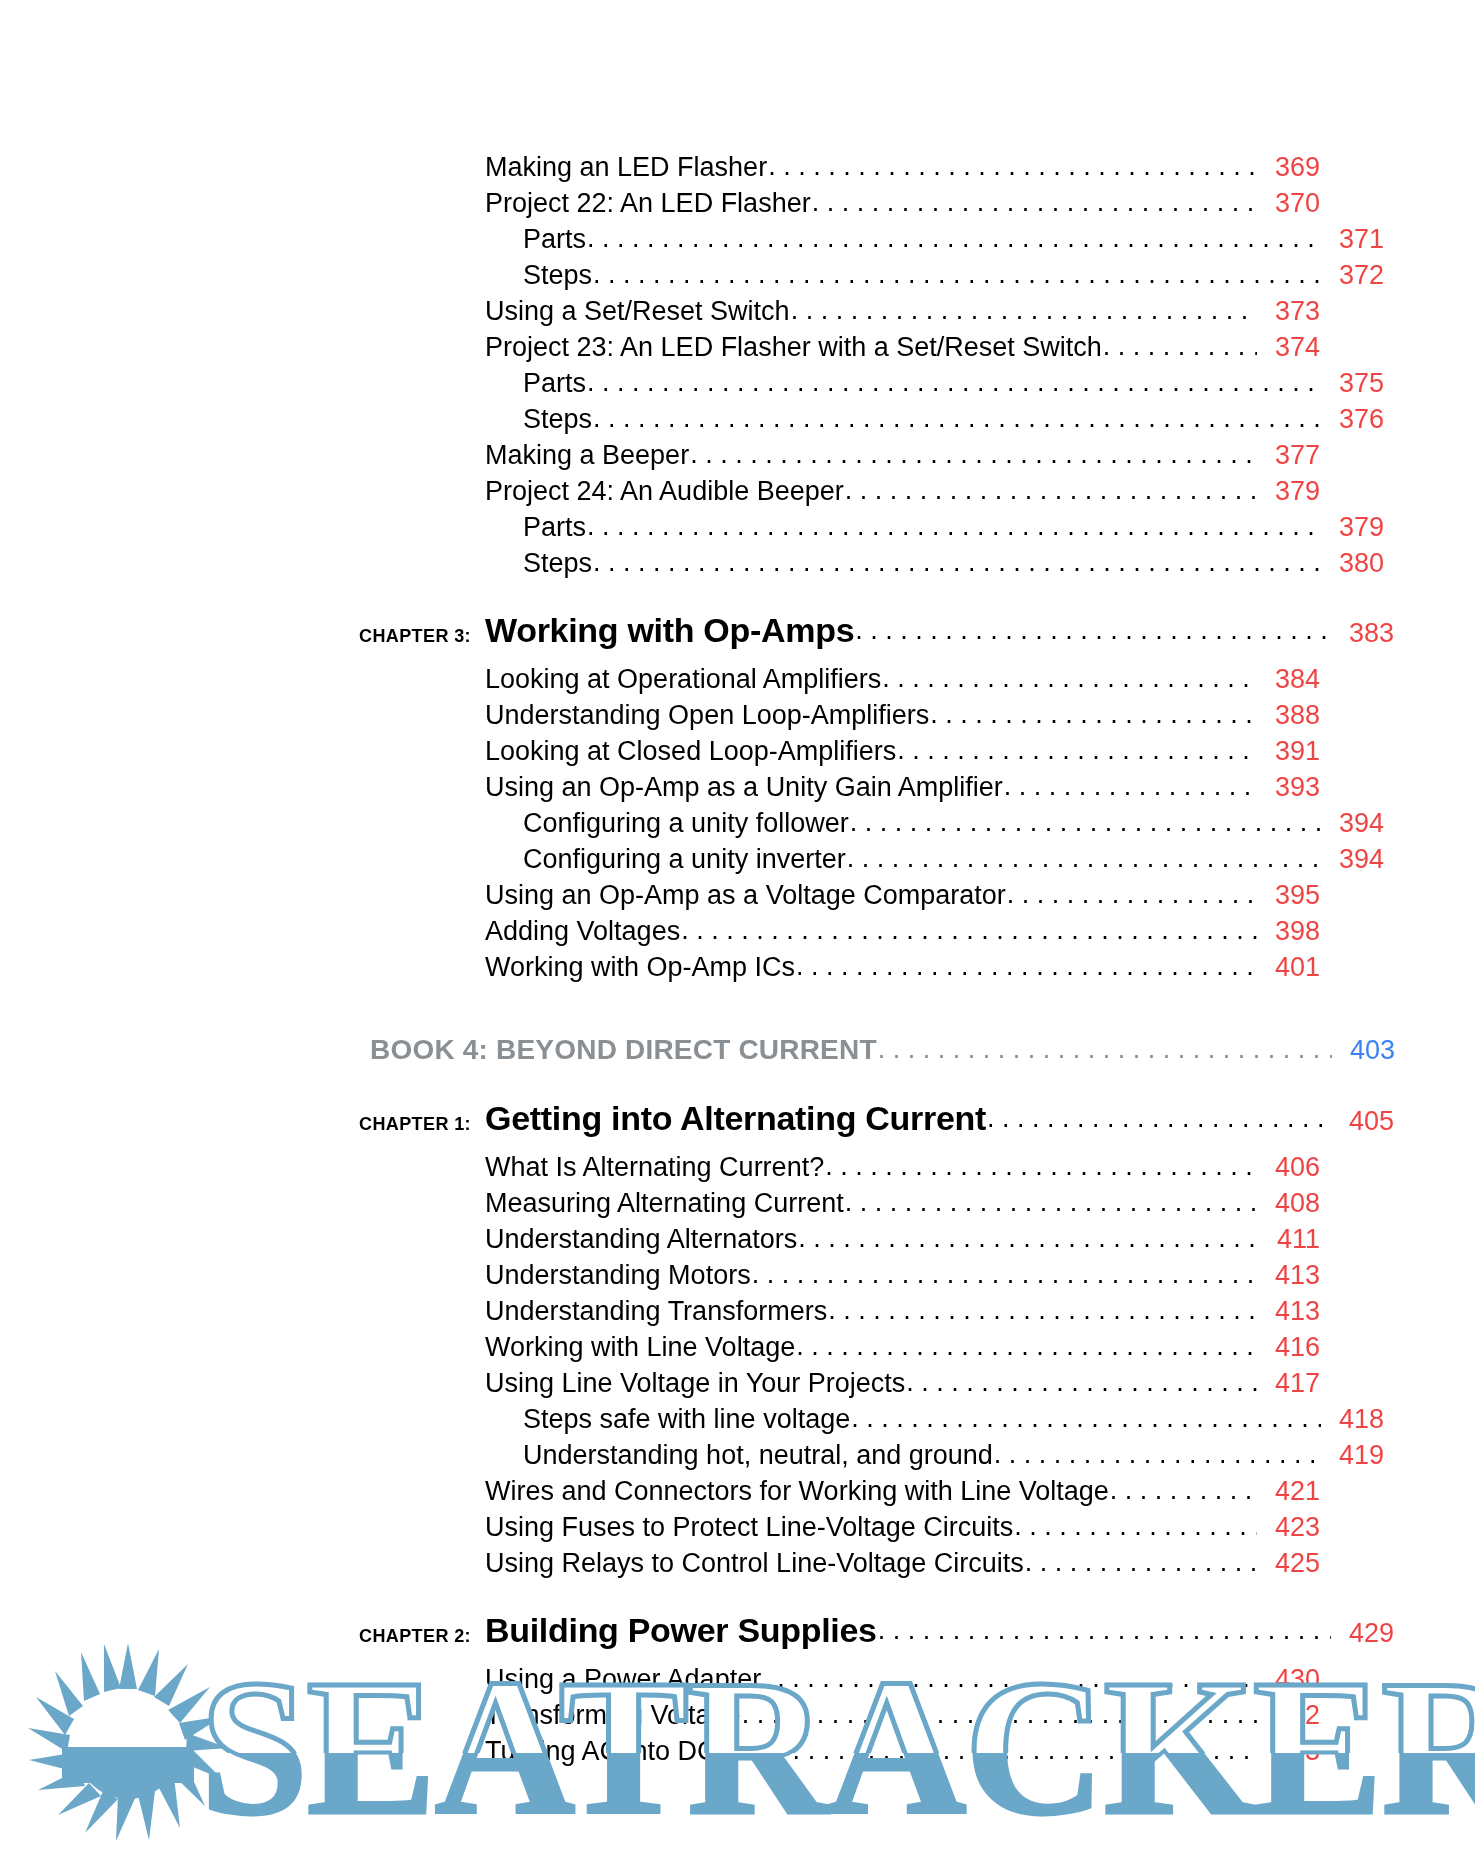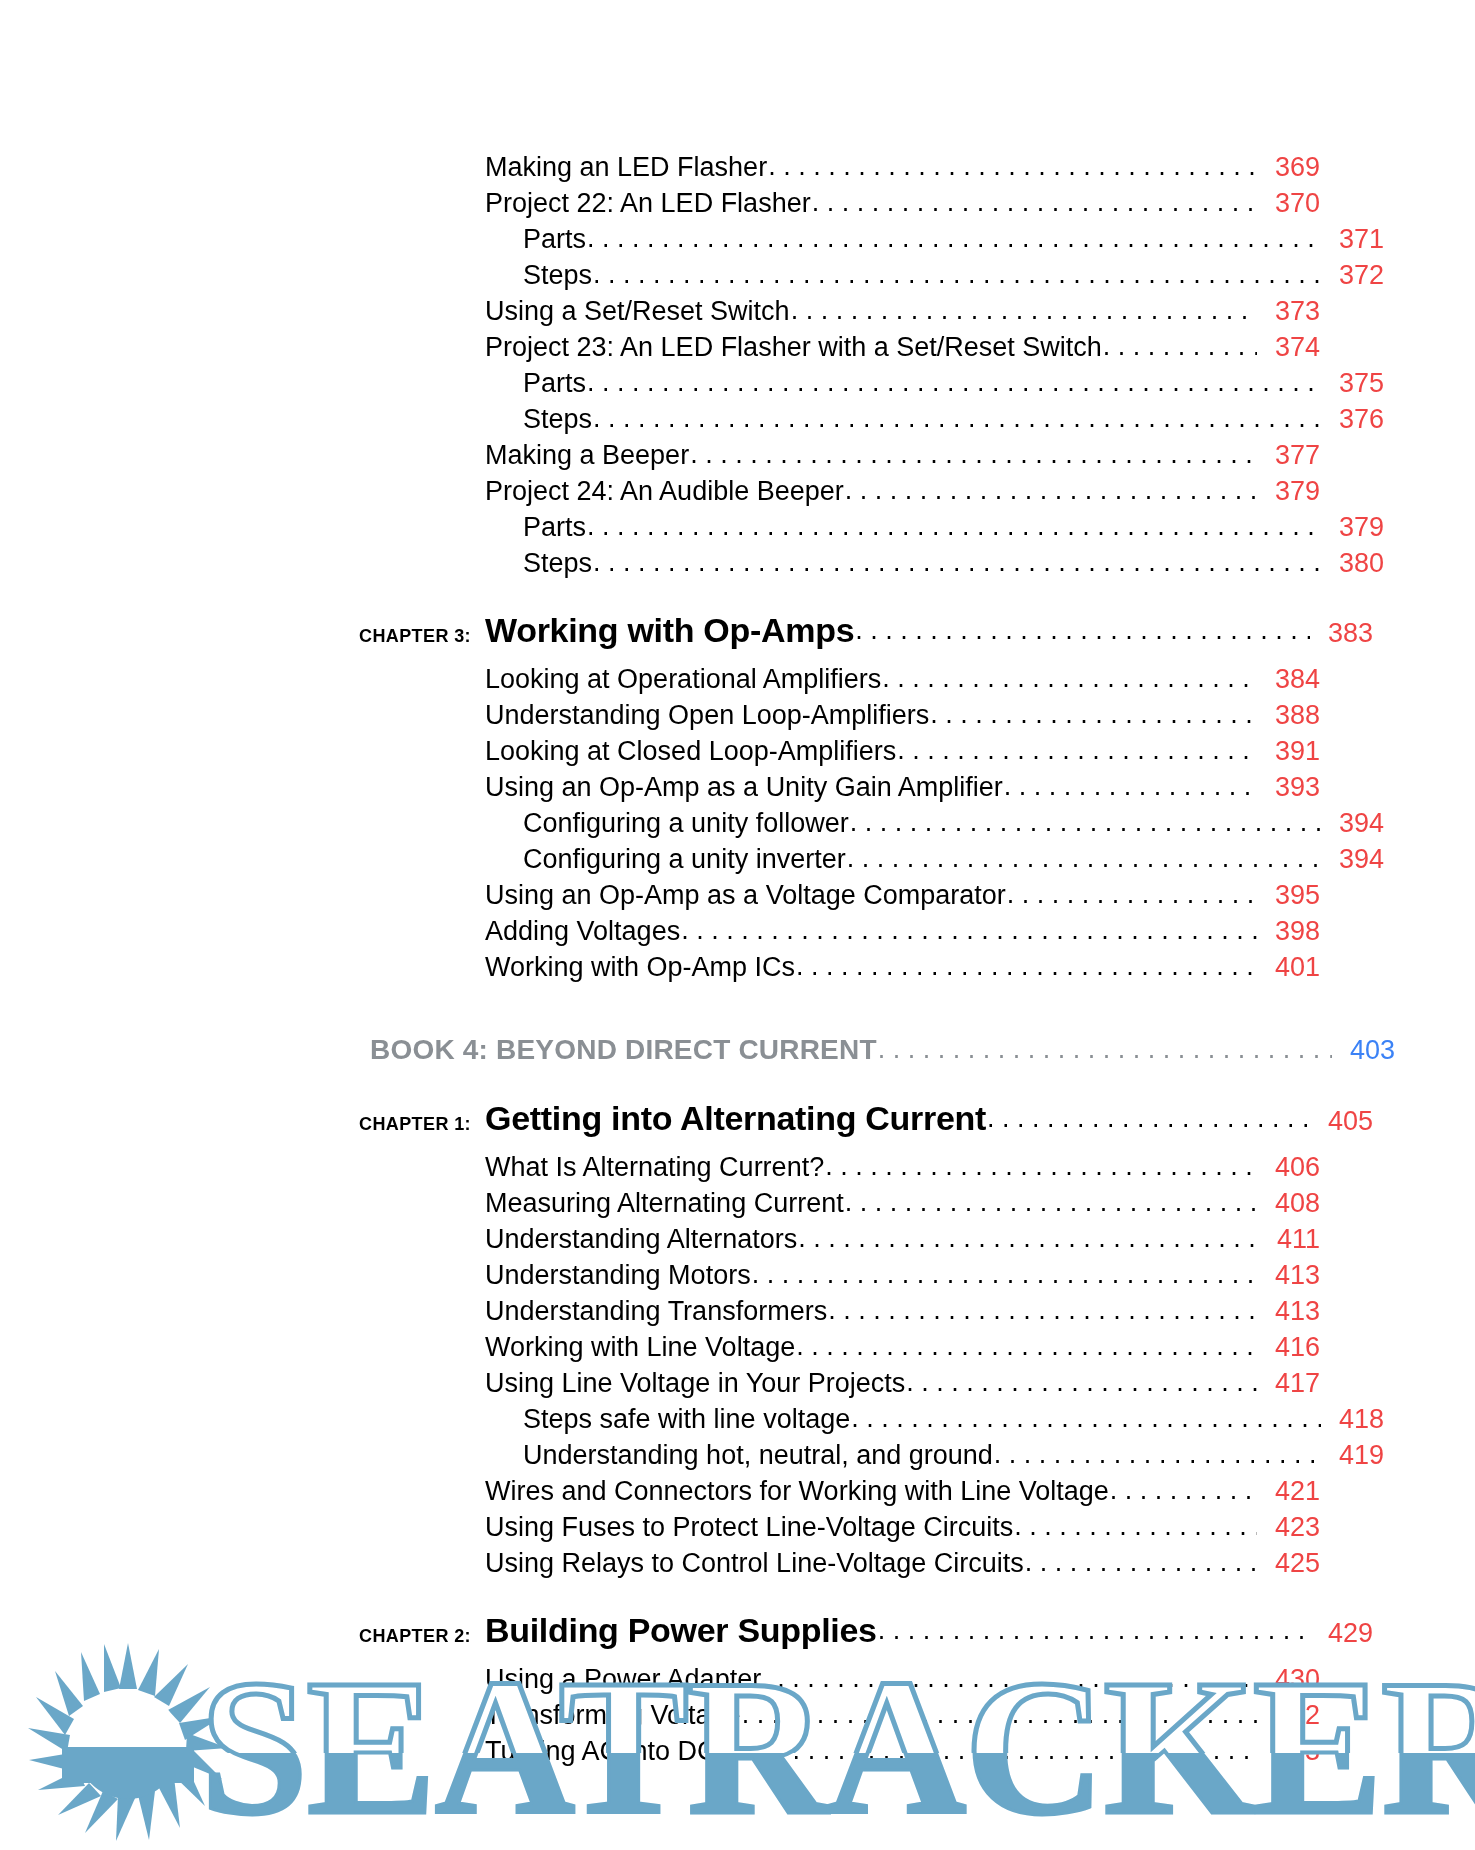--- a/index.html
+++ b/index.html
@@ -93,21 +93,21 @@
     padding-right: 91px;
     margin-bottom: 2px;
   }
   .row.lvl2 .title { font-size: 27px; line-height: 34px; }
   .row.lvl2 .pagenum { font-size: 27px; width: 62px; }
   .row.lvl2 .leader { font-size: 27px; }
 
   
   .row.chapter {
     padding-left: 0;
-    padding-right: 102px;
+    padding-right: 81px;
     margin-top: 30px;
     margin-bottom: 12px;
     align-items: baseline;
   }
   .row.chapter .label-col {
     font-size: 18px;
     font-weight: bold;
     letter-spacing: 0.4px;
     color: #000;
   }

